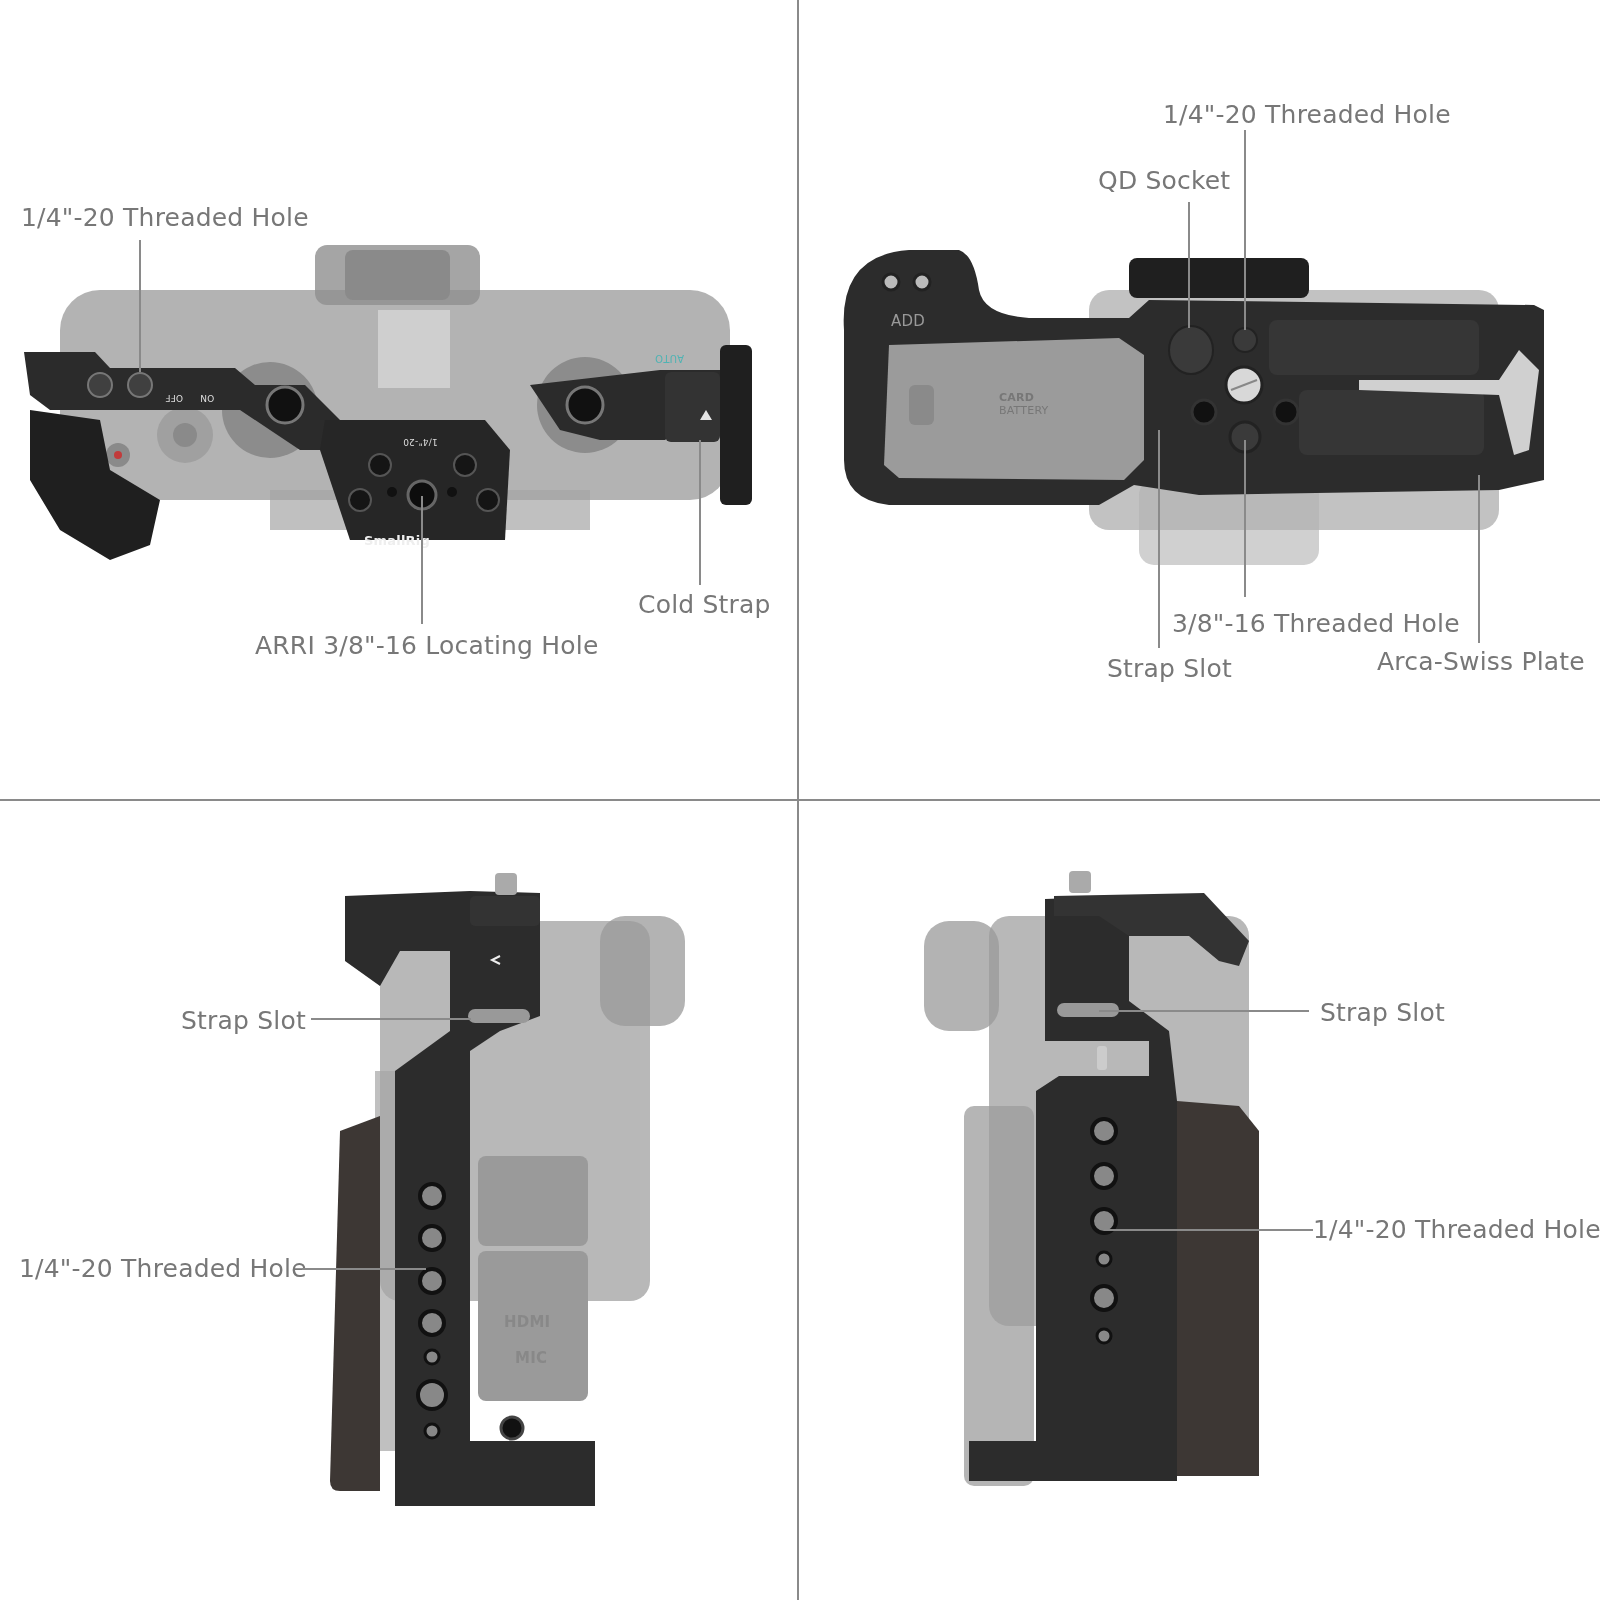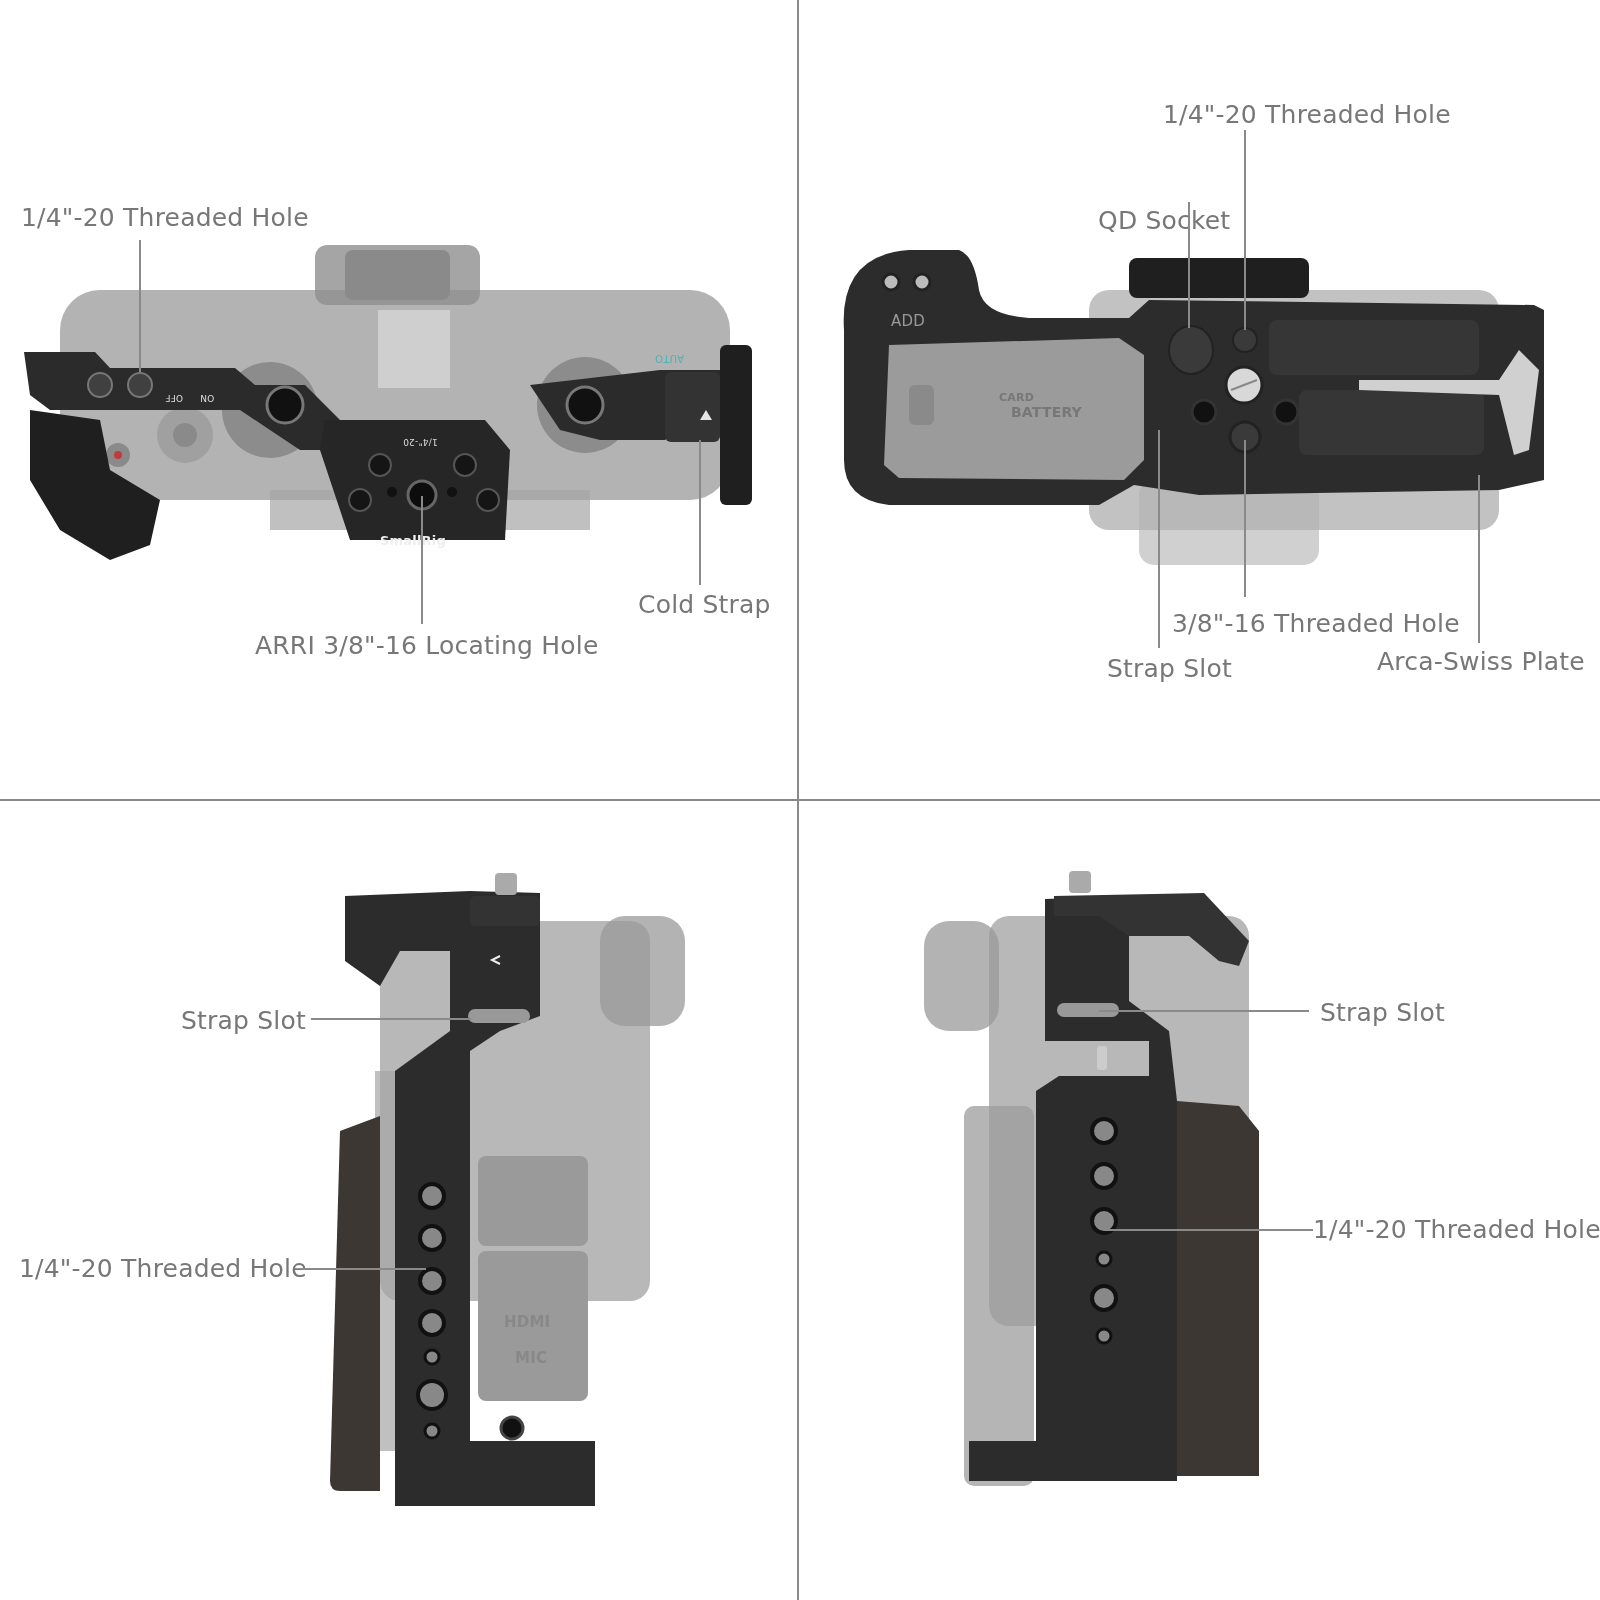--- a/index.html
+++ b/index.html
@@ -54,21 +54,21 @@
     <circle cx="452" cy="492" r="5" fill="#111"></circle>
 
     <rect x="665" y="372" width="55" height="70" rx="6" fill="#333"></rect>
     <path d="M700 420 L706 410 L712 420 Z" fill="#e5e5e5"></path>
   </svg>
 
   <div class="label" style="left:403px;top:437px;font-size:9px;color:#ddd;transform:rotate(180deg);">1/4"-20</div>
   <div class="label" style="left:165px;top:393px;font-size:9px;color:#ddd;transform:rotate(180deg);">OFF</div>
   <div class="label" style="left:200px;top:393px;font-size:9px;color:#ddd;transform:rotate(180deg);">ON</div>
   <div class="label" style="left:655px;top:353px;font-size:10px;color:#4fb3b3;transform:rotate(180deg);">AUTO</div>
-  <div class="label" style="left:380px;top:534px;font-size:13px;color:#eee;font-weight:bold;">SmallRig</div>
+  <div class="label" style="left:364px;top:534px;font-size:13px;color:#eee;font-weight:bold;">SmallRig</div>
 
   <div class="label" style="left:21px;top:205px;">1/4"-20 Threaded Hole</div>
   <div class="leader" style="left:139px;top:240px;width:2px;height:132px;"></div>
 
   <div class="leader" style="left:421px;top:496px;width:2px;height:128px;"></div>
   <div class="label" style="left:255px;top:633px;">ARRI 3/8"-16 Locating Hole</div>
 
   <div class="leader" style="left:699px;top:440px;width:2px;height:145px;"></div>
   <div class="label" style="left:638px;top:592px;">Cold Strap</div>
 </div>
@@ -95,26 +95,26 @@
 
     <rect x="470" y="320" width="210" height="55" rx="8" fill="#363636"></rect>
     <rect x="500" y="390" width="185" height="65" rx="8" fill="#363636"></rect>
 
     <path d="M560 380 L700 380 L720 350 L740 370 L730 450 L715 455 L700 395 L560 390 Z" fill="#d0d0d0"></path>
     <circle cx="92" cy="282" r="8" fill="#bbb" stroke="#222" stroke-width="3"></circle>
     <circle cx="123" cy="282" r="8" fill="#bbb" stroke="#222" stroke-width="3"></circle>
   </svg>
   <div class="label" style="left:92px;top:314px;font-size:15px;color:#999;">ADD</div>
   <div class="label" style="left:200px;top:392px;font-size:11px;color:#777;font-weight:bold;text-align:right;">CARD</div>
-  <div class="label" style="left:212px;top:405px;font-size:14px;color:#777;font-weight:bold;">BATTERY</div>
+  <div class="label" style="left:200px;top:405px;font-size:11px;color:#777;font-weight:normal;">BATTERY</div>
 
   <div class="label" style="left:364px;top:102px;">1/4"-20 Threaded Hole</div>
   <div class="leader" style="left:445px;top:130px;width:2px;height:200px;"></div>
 
-  <div class="label" style="left:299px;top:168px;margin-top:40px;">QD Socket</div>
+  <div class="label" style="left:299px;top:168px;">QD Socket</div>
   <div class="leader" style="left:389px;top:202px;width:2px;height:126px;"></div>
 
   <div class="leader" style="left:445px;top:440px;width:2px;height:157px;"></div>
   <div class="label" style="left:373px;top:611px;">3/8"-16 Threaded Hole</div>
 
   <div class="leader" style="left:359px;top:430px;width:2px;height:218px;"></div>
   <div class="label" style="left:308px;top:656px;">Strap Slot</div>
 
   <div class="leader" style="left:679px;top:475px;width:2px;height:168px;"></div>
   <div class="label" style="left:578px;top:649px;">Arca-Swiss Plate</div>

